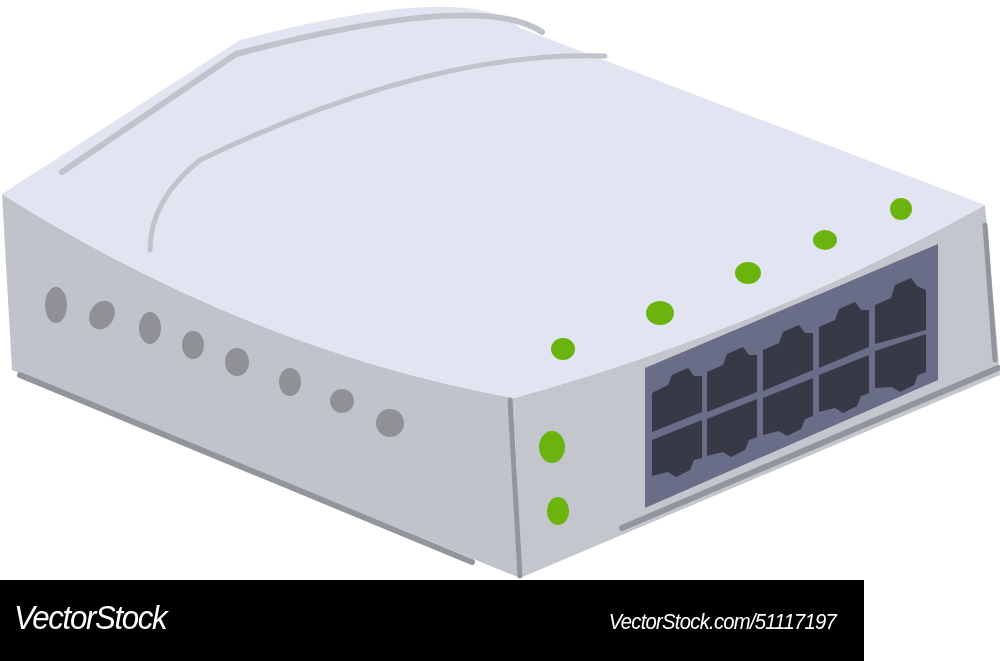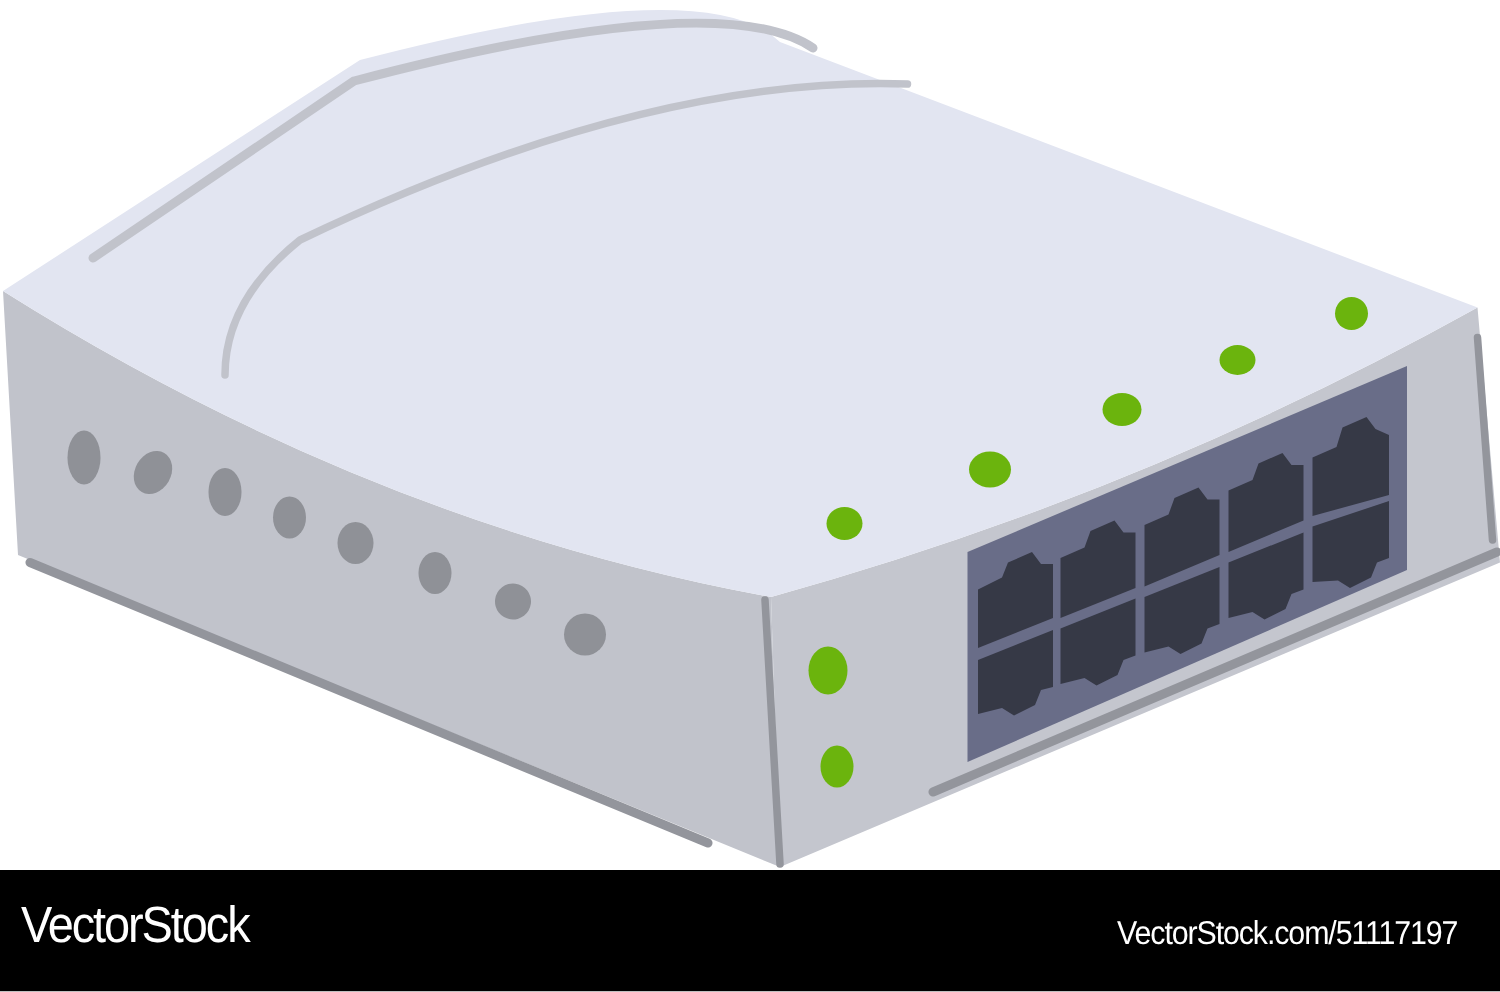--- a/index.html
+++ b/index.html
@@ -1,19 +1,19 @@
 <!DOCTYPE html>
 <html><head>
   <meta charset="utf-8">
   <style>
     html, body { margin: 0; padding: 0; background: #ffffff; }
     body { width: 1000px; height: 661px; position: relative; overflow: hidden; font-family: "Liberation Sans", sans-serif; }
     .art { position: absolute; left: 0; top: 0; width: 1000px; height: 580px; background: #ffffff; }
     .art svg { display: block; }
-    .footer { position: absolute; left: 0; top: 580px; width: 1000px; height: 81px; background: #000000; color: #ffffff; }
+    .footer { position: absolute; left: 0; top: 580px; width: 864px; height: 81px; background: #000000; color: #ffffff; font-style: italic; }
     .brand { position: absolute; left: 14px; top: 18px; font-size: 34px; letter-spacing: -1.5px; font-family: "Liberation Sans", sans-serif; transform: scaleX(0.92); transform-origin: left center; }
     .ref { position: absolute; right: 28px; top: 29px; font-size: 22px; letter-spacing: -0.8px; font-family: "Liberation Sans", sans-serif; transform: scaleX(0.92); transform-origin: right center; }
   </style>
 </head>
 <body>
 
 <div class="art">
   <svg width="1000" height="580" viewBox="0 0 1000 580">
 
     <path d="M2 194 Q 250 350 514 398 L 520 578 L 12 370 Z" fill="#C1C3CB"></path>

